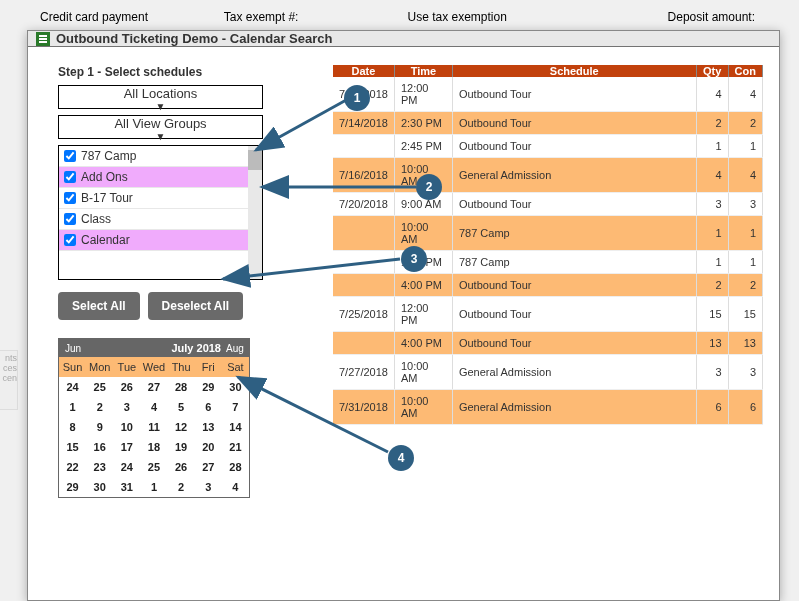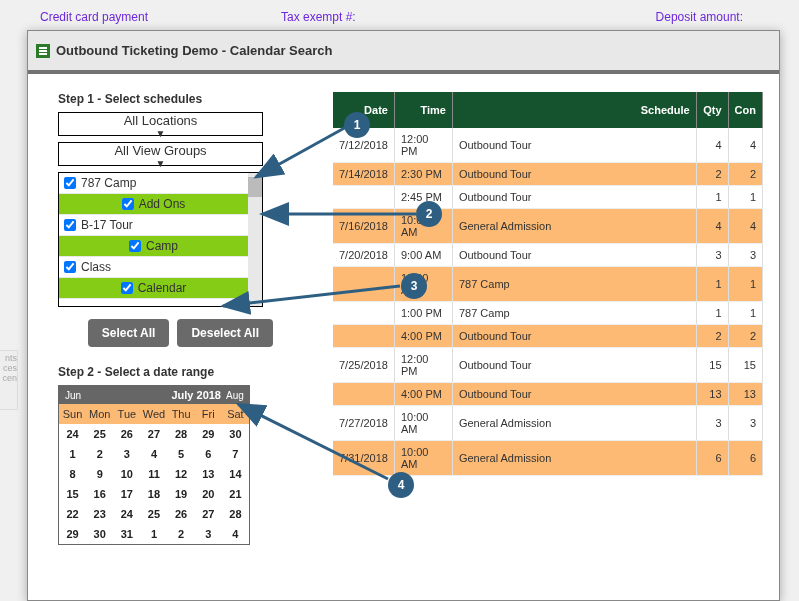--- a/index.html
+++ b/index.html
@@ -1,63 +1,64 @@
 <!DOCTYPE html>
 <html><head>
 <meta charset="utf-8">
 <style>
 * { box-sizing: border-box; margin: 0; padding: 0; }
 body { font-family: Arial, sans-serif; font-size: 12px; background: #f0f0f0; width: 799px; height: 601px; overflow: hidden; position: relative; color: #333; }
-.bg-hint { position: absolute; top: 10px; left: 0; right: 16px; display: flex; gap: 20px; padding: 0 40px; color: #6d28d9; font-size: 12px; }
+.bg-hint { position: absolute; top: 10px; left: 0; right: 4px; display: flex; gap: 20px; padding: 0 40px; color: #000000; font-size: 12px; }
 .bg-hint > div { flex: 1; }
 .bg-hint .right { text-align: right; }
 .side-ghost { position:absolute; left:0; top:350px; width:18px; height:60px; background:#eee; border:1px solid #ddd; border-left:none; font-size:9px; color:#aaa; padding:2px 0; text-align:right;}
 .modal { position: absolute; left: 27px; top: 30px; width: 753px; height: 571px; background: #fff; border: 1px solid #888; box-shadow: 0 2px 10px rgba(0,0,0,0.3); }
-.title-bar { background: #e8e8e8; border-bottom: 4px solid #737373; padding: 12px 8px; display: flex; align-items: center; gap: 6px; }
+.title-bar { background: #e8e8e8; border-bottom: 1px solid #737373; padding: 0 8px; display: flex; align-items: center; gap: 6px; }
 .title-bar .app-icon { width: 14px; height: 14px; background: #2a7a2a; display: inline-block; position: relative; }
 .title-bar .app-icon::before { content:''; position:absolute; left:3px; top:3px; width:8px; height:2px; background:#fff; box-shadow: 0 3px 0 #fff, 0 6px 0 #fff; }
 .title-bar .title-text { font-size: 13px; font-weight: bold; color: #333; }
 .modal-body { display: flex; padding: 18px 18px 0 30px; height: calc(100% - 26px); position: relative; }
 .left-col { width: 215px; flex-shrink: 0; }
 .right-col { flex: 1; padding-left: 60px; }
 h2.cs { font-size: 16px; font-weight: bold; margin-bottom: 18px; }
 .step-label { font-size: 12px; font-weight: bold; margin-bottom: 6px; }
 .dropdown { width: 205px; height: 24px; border: 1px solid #000; background: #fff; display: flex; align-items: center; justify-content: space-between; padding: 0 6px 0 6px; margin-bottom: 6px; font-size: 13px; cursor: pointer; flex-direction: column; }
 .dropdown .arrow { font-size: 10px; }
 .list-box { width: 205px; height: 135px; border: 1px solid #000; overflow: hidden; margin-bottom: 12px; position: relative; display:flex;}
 .list-inner { flex:1; overflow-y:auto; }
 .list-box .sb { width:14px; background:#e8e8e8; display:flex; flex-direction:column;}
 .list-box .sb .thumb{ width:100%; height:20px; background:#bbb; margin-top:4px;}
 .item-row { display: flex; align-items: center; padding: 3px 5px; gap: 5px; border-bottom: 1px solid #e8e8e8; background:#fff;}
-.item-row.alt { background: #84cc16; justify-content: center; }
+.item-row.alt { background: #f0abfc; }
 .item-row input[type=checkbox] { width: 12px; height: 12px; }
-.btn-row { display: flex; gap: 8px; margin-bottom: 18px; justify-content: flex-end; }
+.btn-row { display: flex; gap: 8px; margin-bottom: 18px; }
 .btn { background: #6a6a6a; color: #fff; border: none; border-radius: 4px; padding: 7px 14px; font-size: 12px; font-weight: bold; cursor: pointer; }
 .calendar { width: 192px; border: 1px solid #666; font-size: 11px; }
 .cal-head { background: #666; color: #fff; display: flex; height: 18px; align-items:center;}
 .cal-head .mprev, .cal-head .mnext { width: 28px; text-align: center; font-size:10px;}
 .cal-head .mcur { flex: 1; text-align: right; font-weight: bold; }
 .cal-row { display: flex; }
 .cal-row > div { flex: 1; text-align: center; padding: 4px 0; }
 .cal-dow { font-weight: normal; color: #333; background:#fdba74;}
 .cal-day {  color:#222;font-weight:bold; }
 .results-table { width: 430px; border-collapse: collapse; font-size: 11px; }
-.results-table th { background: #14532d; color: #fff; padding: 12px 6px; text-align: right; font-weight: bold; border-right: 1px solid #888; }
+.results-table th { background: #c2410c; color: #fff; padding: 0 6px; text-align: center; font-weight: bold; border-right: 1px solid #888; }
 .results-table td { padding: 5px 6px; border-right: 1px solid #ddd; border-bottom: 1px solid #eee; }
 .results-table tr.alt td { background: #fdba74; }
 .results-table td.num { text-align: right; }
 .marker { position: absolute; width: 26px; height: 26px; border-radius: 50%; background: #2e5f82; color: #fff; display: flex; align-items: center; justify-content: center; font-size: 12px; font-weight: bold; z-index: 20; }
 svg.arrows {position:absolute; left:0; top:0; pointer-events:none; z-index:15;}
 </style>
 </head>
 <body>
 
 <div class="bg-hint">
   <div>Credit card payment</div>
   <div>Tax exempt #:</div>
+  <div>Use tax exemption</div>
   <div class="right">Deposit amount:</div>
 </div>
 <div class="side-ghost">
   <div>nts</div>
     <div>ces</div>
     <div>cen</div>
 </div>
 
 <div class="modal">
   <div class="title-bar">
@@ -82,42 +83,37 @@
               <span>787 Camp</span>
             </div>
             <div class="item-row alt">
               <input type="checkbox" checked="" style="">
               <span>Add Ons</span>
             </div>
             <div class="item-row">
               <input type="checkbox" checked="" style="">
               <span>B-17 Tour</span>
             </div>
-            <div class="item-row alt">
-              <input type="checkbox" checked="" style="">
-              <span>Camp</span>
-            </div>
             <div class="item-row">
               <input type="checkbox" checked="" style="">
               <span>Class</span>
             </div>
             <div class="item-row alt">
               <input type="checkbox" checked="" style="">
               <span>Calendar</span>
             </div>
           </div>
         <div class="sb">
             <div class="thumb"></div>
           </div>
       </div>
       <div class="btn-row">
         <button class="btn">Select All</button>
         <button class="btn">Deselect All</button>
       </div>
-      <div class="step-label">Step 2 - Select a date range</div>
       <div class="calendar">
         <div class="cal-head">
           <div class="mprev">Jun</div>
           <div class="mcur">July 2018</div>
           <div class="mnext">Aug</div>
         </div>
         <div class="cal-row cal-dow" id="cal-dow">
             <div>Sun</div>
             <div>Mon</div>
             <div>Tue</div>

